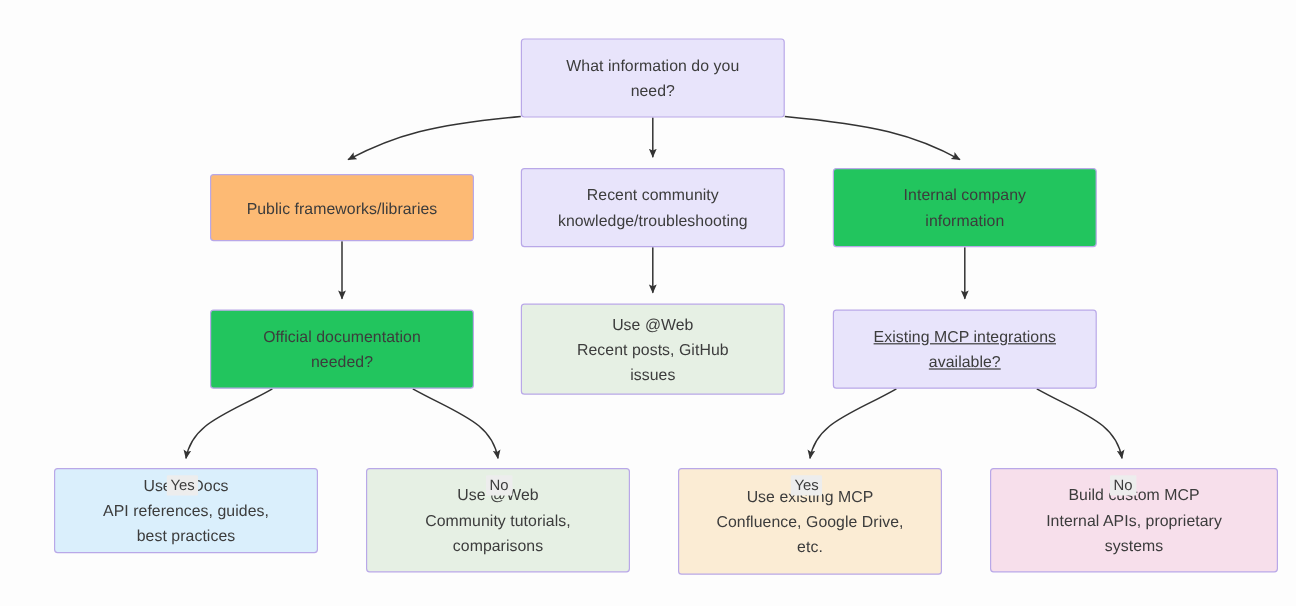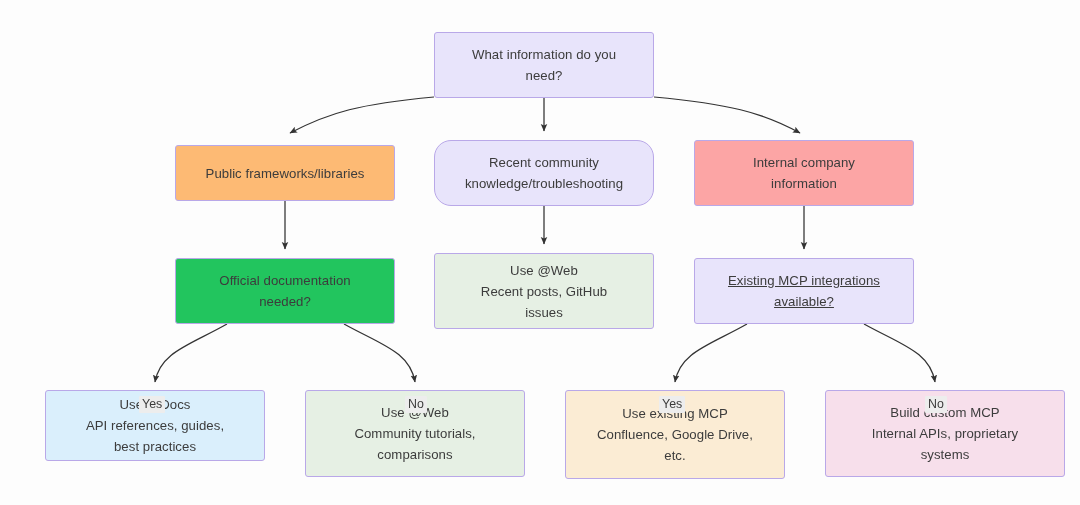--- a/index.html
+++ b/index.html
@@ -85,25 +85,25 @@
   </svg>
 
   <div id="node-layer">
       <div class="node" style="left: 434px; top: 32px; width: 220px; height: 66px; background: rgb(232, 228, 251); border-color: rgb(185, 168, 232);">
         <span class="node-label">What information do you
 need?</span>
       </div>
       <div class="node" style="left: 175px; top: 145px; width: 220px; height: 56px; background: #fdba74; border-color: rgb(185, 168, 232);">
         <span class="node-label">Public frameworks/libraries</span>
       </div>
-      <div class="node" style="left: 434px; top: 140px; width: 220px; height: 66px; background: rgb(232, 228, 251); border-color: rgb(185, 168, 232); border-radius: 17px;">
+      <div class="node" style="left: 434px; top: 140px; width: 220px; height: 66px; background: rgb(232, 228, 251); border-color: rgb(185, 168, 232);">
         <span class="node-label">Recent community
 knowledge/troubleshooting</span>
       </div>
-      <div class="node" style="left: 694px; top: 140px; width: 220px; height: 66px; background: #fca5a5; border-color: rgb(185, 168, 232);">
+      <div class="node" style="left: 694px; top: 140px; width: 220px; height: 66px; background: #22c55e; border-color: rgb(185, 168, 232);">
         <span class="node-label">Internal company
 information</span>
       </div>
       <div class="node" style="left: 175px; top: 258px; width: 220px; height: 66px; background: #22c55e; border-color: rgb(185, 168, 232);">
         <span class="node-label">Official documentation
 needed?</span>
       </div>
       <div class="node" style="left: 434px; top: 253px; width: 220px; height: 76px; background: rgb(230, 240, 228); border-color: rgb(185, 168, 232);">
         <span class="node-label">Use @Web
 Recent posts, GitHub

